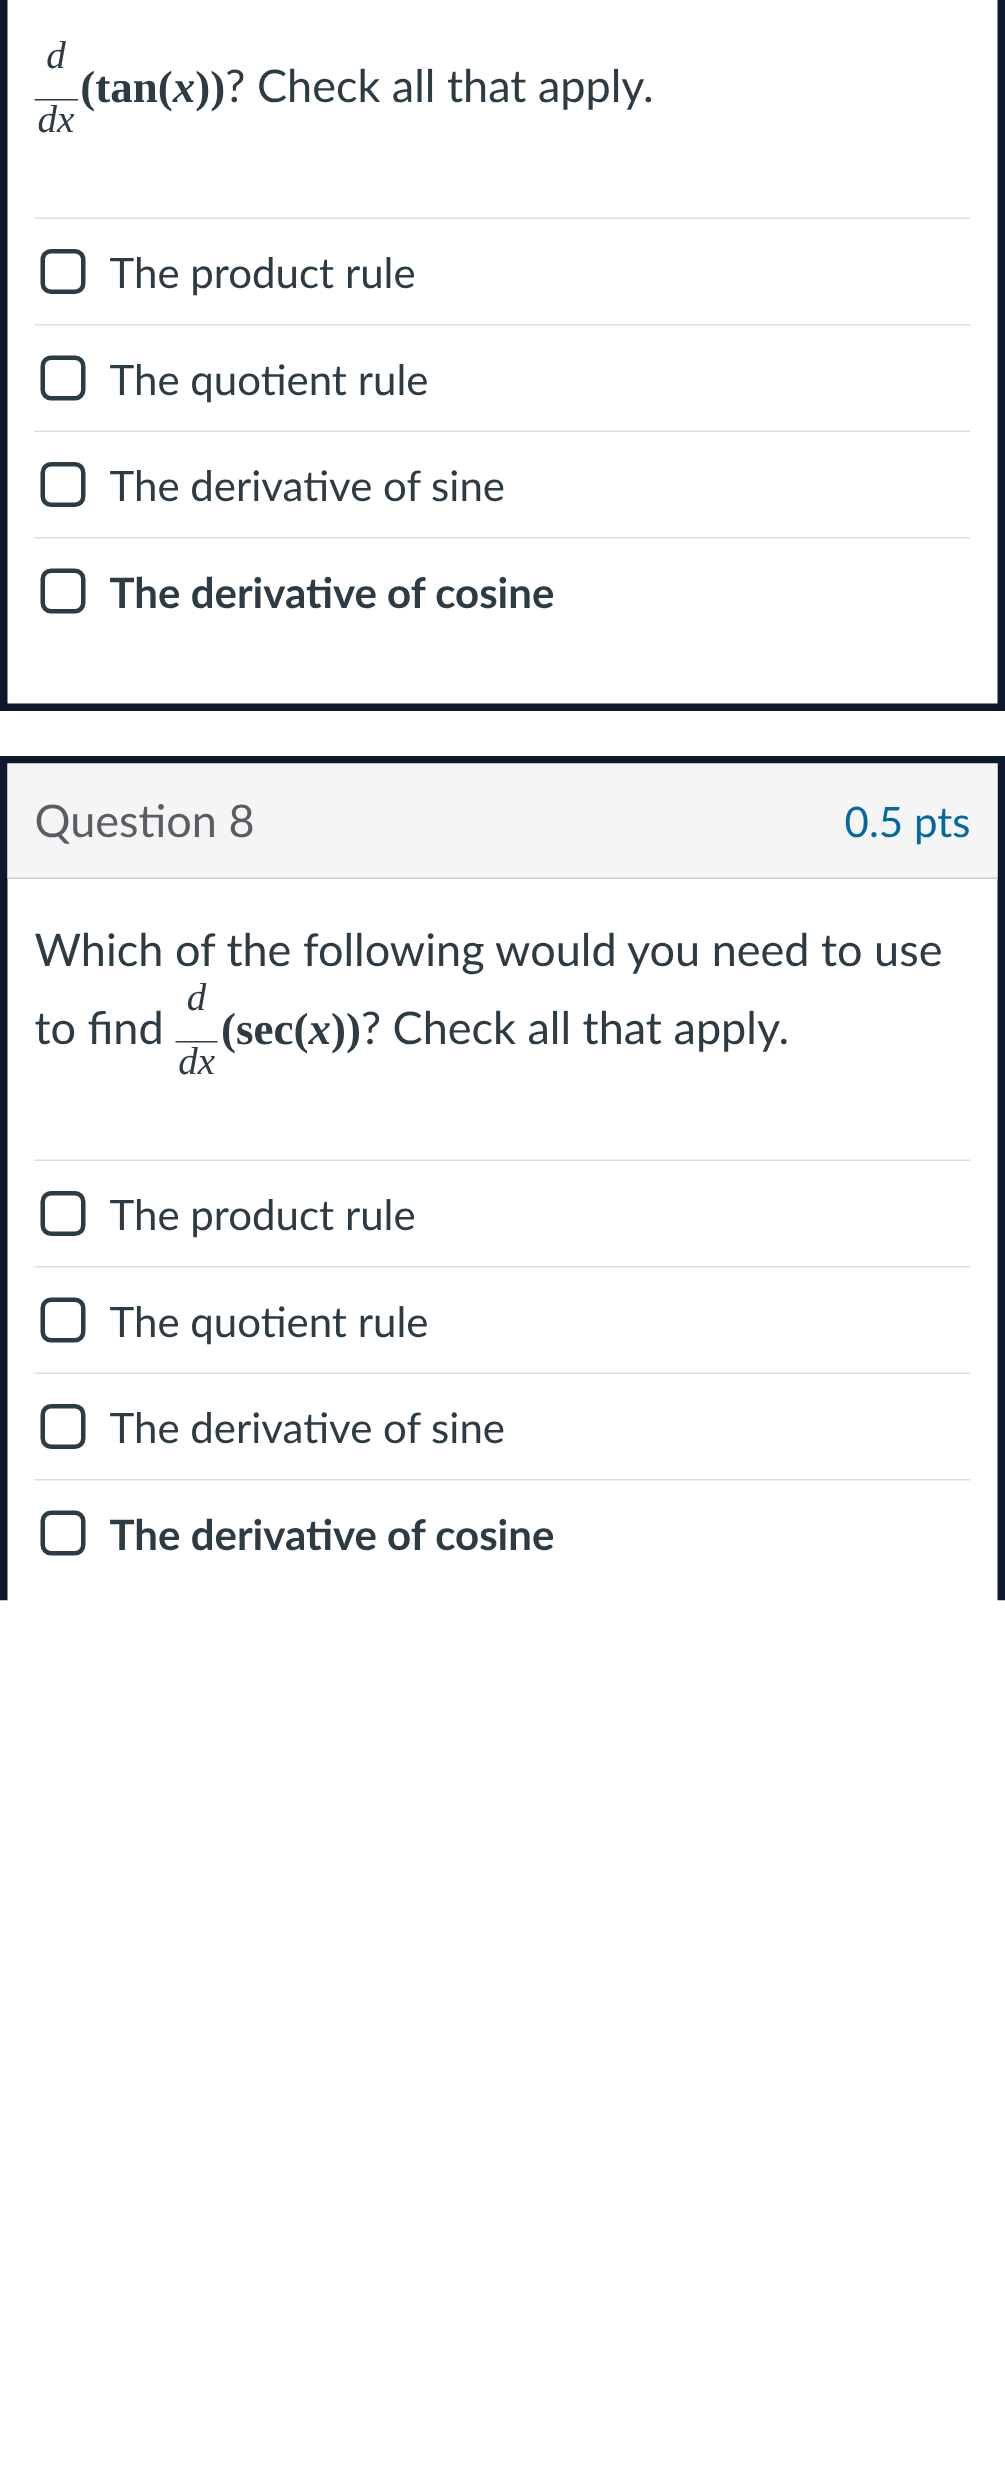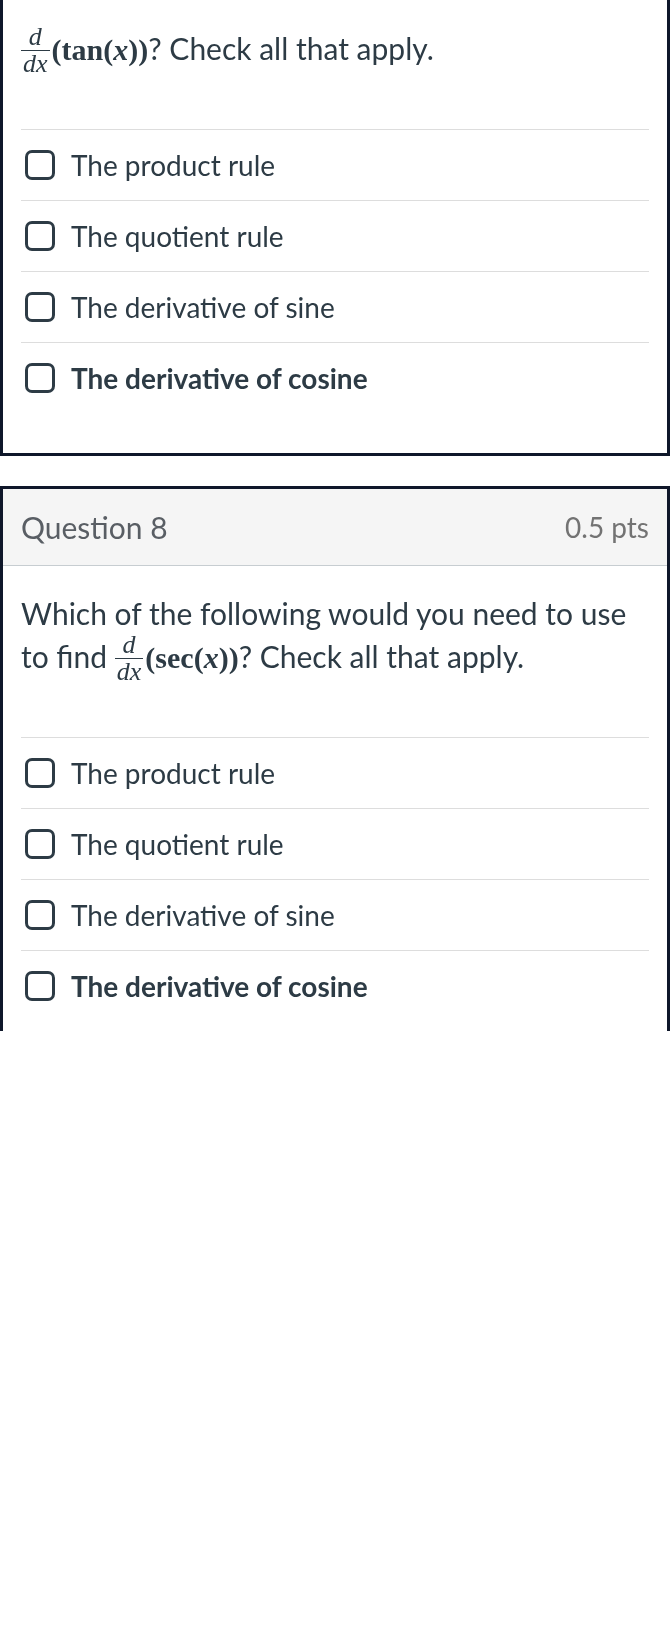--- a/index.html
+++ b/index.html
@@ -3,41 +3,41 @@
 <meta charset="utf-8">
 <style>
   * { box-sizing: border-box; margin: 0; padding: 0; }
   body {
     font-family: "Lato", "Helvetica Neue", Helvetica, Arial, sans-serif;
     background: #fff;
     width: 670px;
     color: #2d3b45;
   }
   .question-card {
-    border: 3px solid #0f172a;
+    border: 5px solid #0f172a;
     margin-bottom: 30px;
   }
   .question-card.partial-top { border-top: none; }
   .question-header {
     display: flex;
     justify-content: space-between;
     align-items: center;
     background: #f5f5f5;
     border-bottom: 1px solid #c7cdd1;
     padding: 20px 18px;
   }
   .question-header .qname {
     font-size: 30px;
     font-weight: 400;
     color: #595e64;
   }
   .question-header .qpts {
     font-size: 28px;
     font-weight: 400;
-    color: #737373;
+    color: #0369a1;
   }
   .question-body {
     padding: 26px 18px 40px 18px;
   }
   .prompt {
     font-size: 30px;
     line-height: 1.4;
     color: #2d3b45;
     margin-bottom: 50px;
   }
@@ -46,21 +46,21 @@
     vertical-align: middle;
     text-align: center;
     font-family: "Times New Roman", serif;
     font-size: 26px;
     line-height: 1;
     position: relative;
     top: -2px;
     margin-right: 2px;
   }
   .frac .num { display: block; font-style: italic; padding: 0 2px; }
-  .frac .den { display: block; border-top: 1.5px solid #2d3b45; font-style: italic; padding: 0 2px; }
+  .frac .den { display: block; border-top: 1.5px solid #2d3b45; font-style: italic; padding: 0 2px; margin-top: 16px; }
   .mathfn {
     font-family: "Times New Roman", serif;
     font-weight: bold;
   }
   .mathit {
     font-family: "Times New Roman", serif;
     font-style: italic;
   }
   .answers {
     border-top: 1px solid #ddd;

